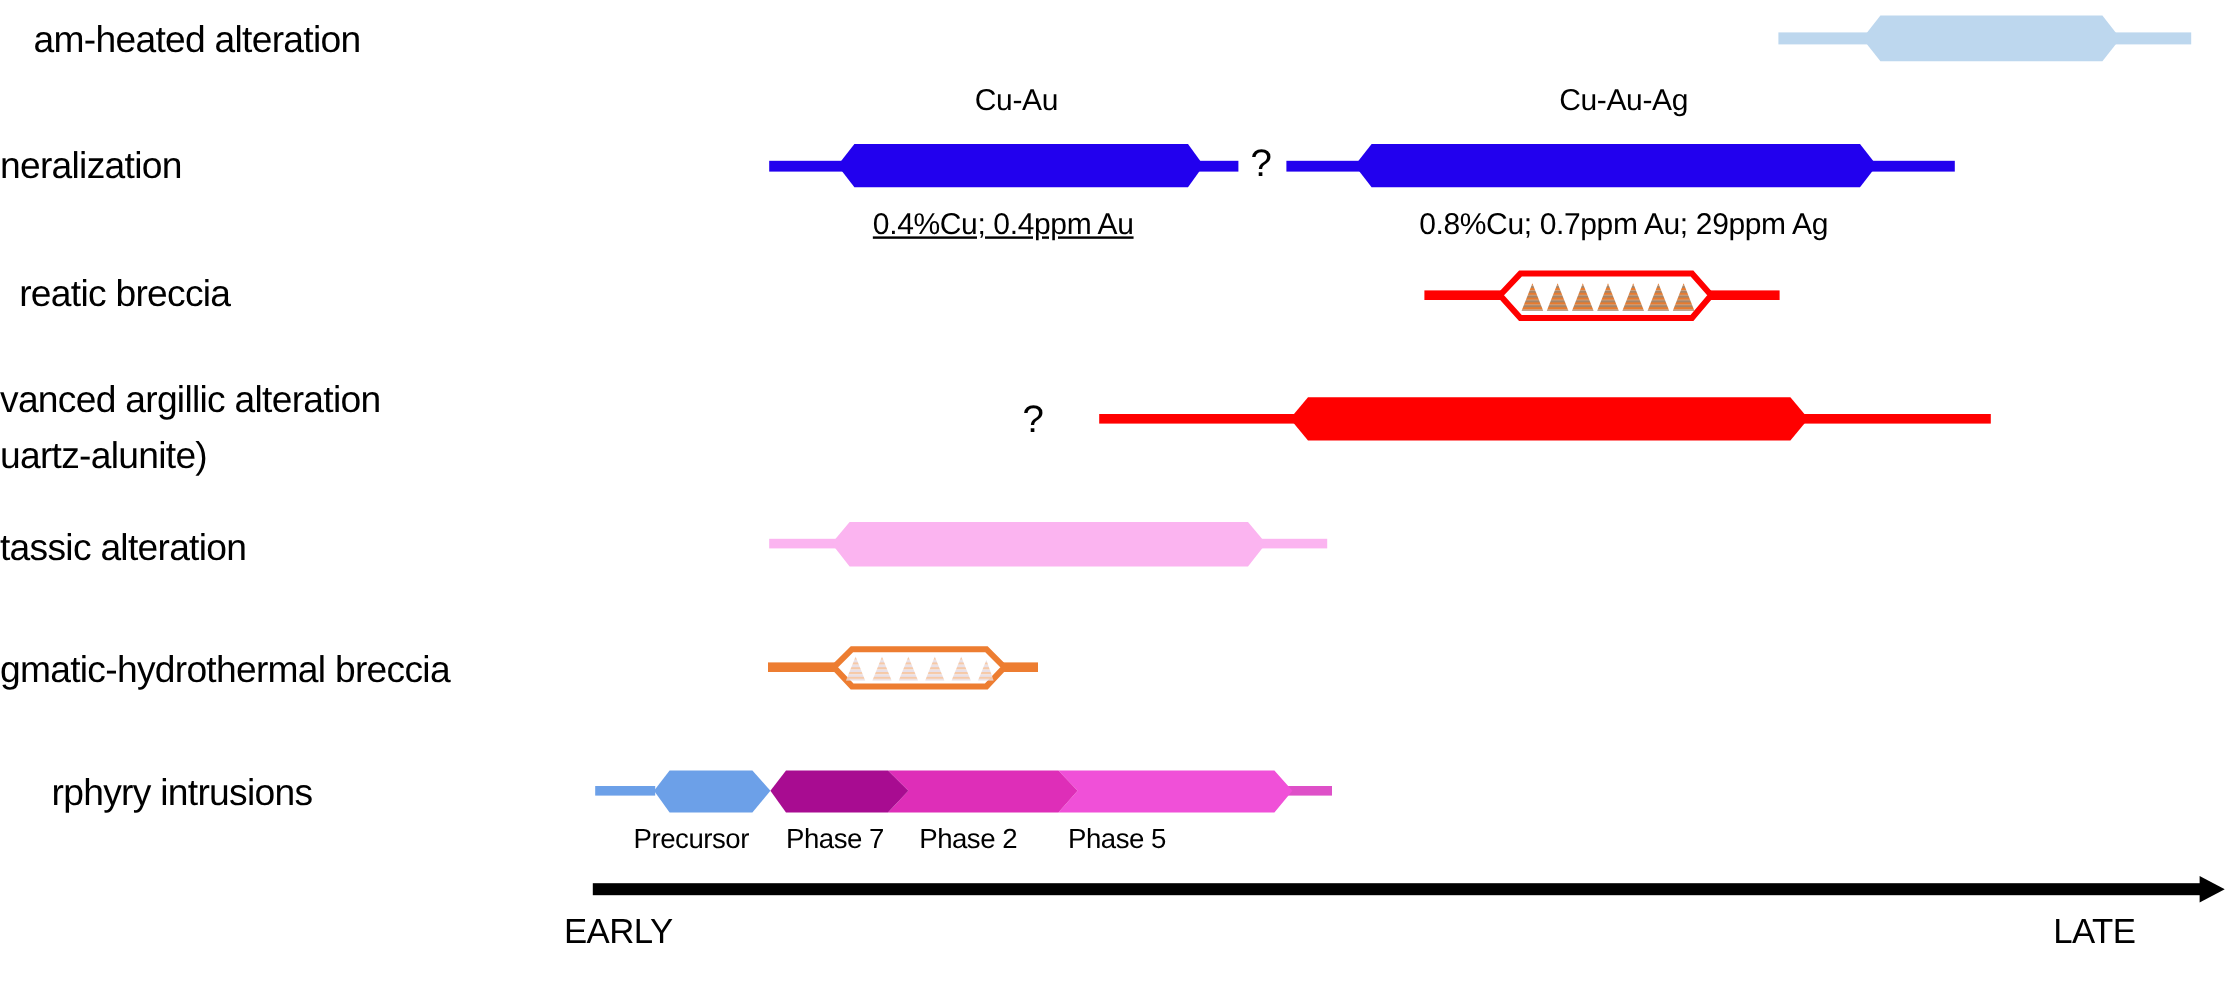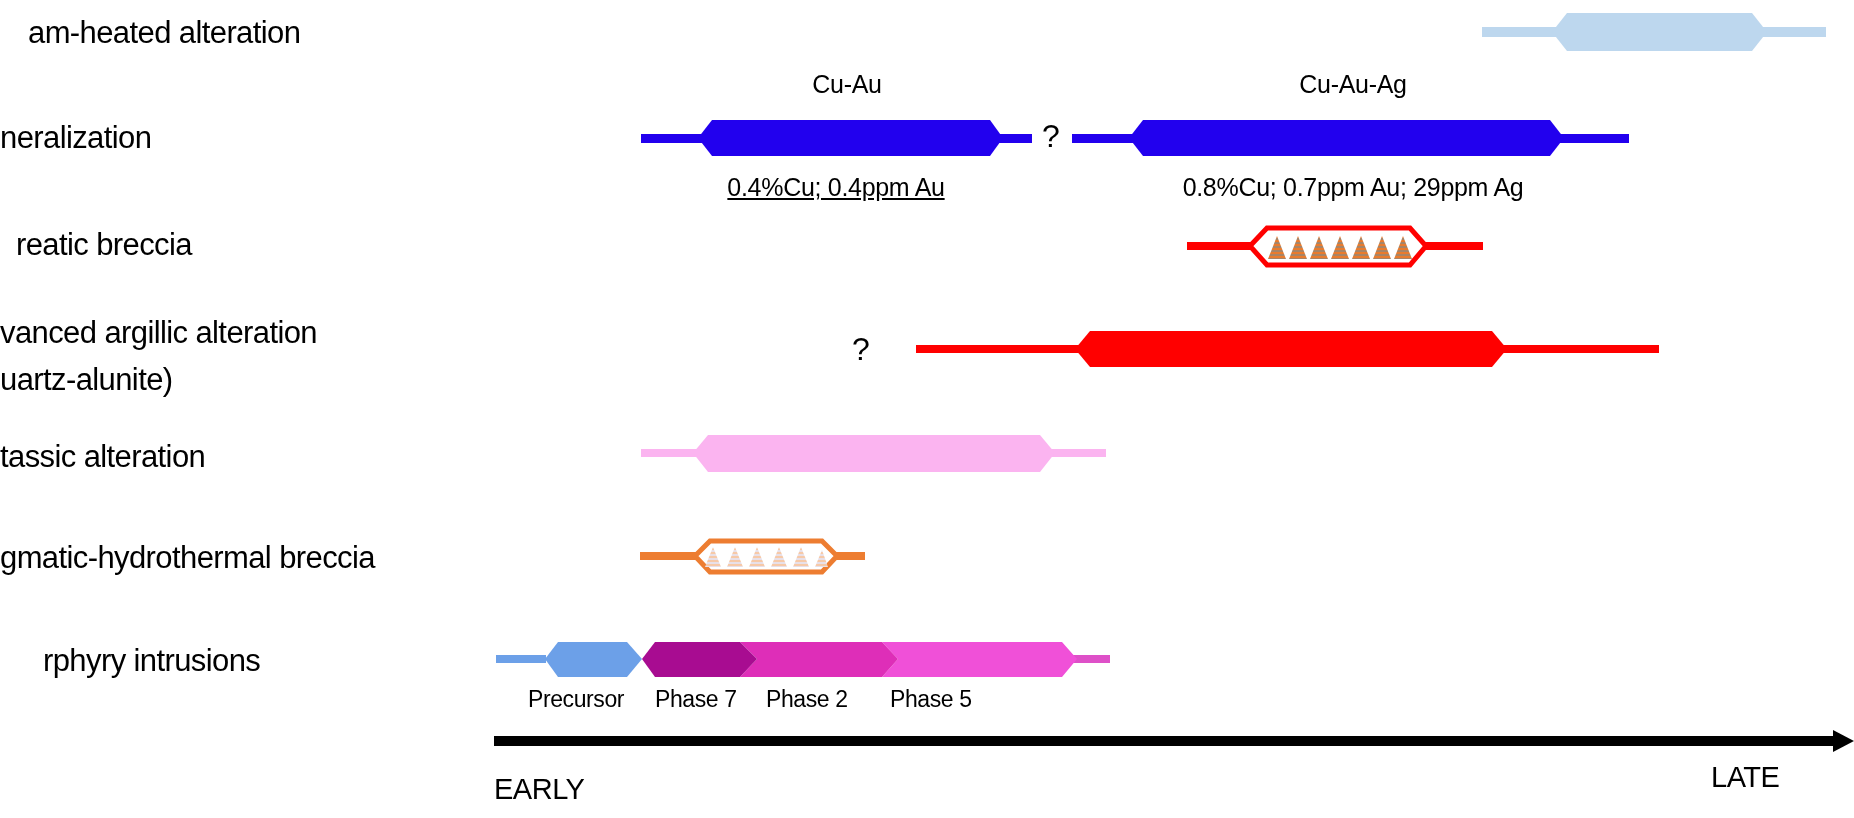--- a/index.html
+++ b/index.html
@@ -107,14 +107,14 @@
 <div class="ann" style="left:1353px; top:72px;">Cu-Au-Ag</div>
 <div class="ann" style="left:1353px; top:175px;">0.8%Cu; 0.7ppm Au; 29ppm Ag</div>
 <div class="q" style="left:1042px; top:120px;">?</div>
 <div class="q" style="left:852px; top:333px;">?</div>
 
 <div class="phase" style="left:528px; top:688px;">Precursor</div>
 <div class="phase" style="left:655px; top:688px;">Phase 7</div>
 <div class="phase" style="left:766px; top:688px;">Phase 2</div>
 <div class="phase" style="left:890px; top:688px;">Phase 5</div>
 
-<div class="axis-label" style="left:494px; top:763px;margin-top:12px;">EARLY</div>
+<div class="axis-label" style="left:470px; top:763px;">EARLY</div>
 <div class="axis-label" style="left:1711px; top:763px;">LATE</div>
 
 </body></html>

